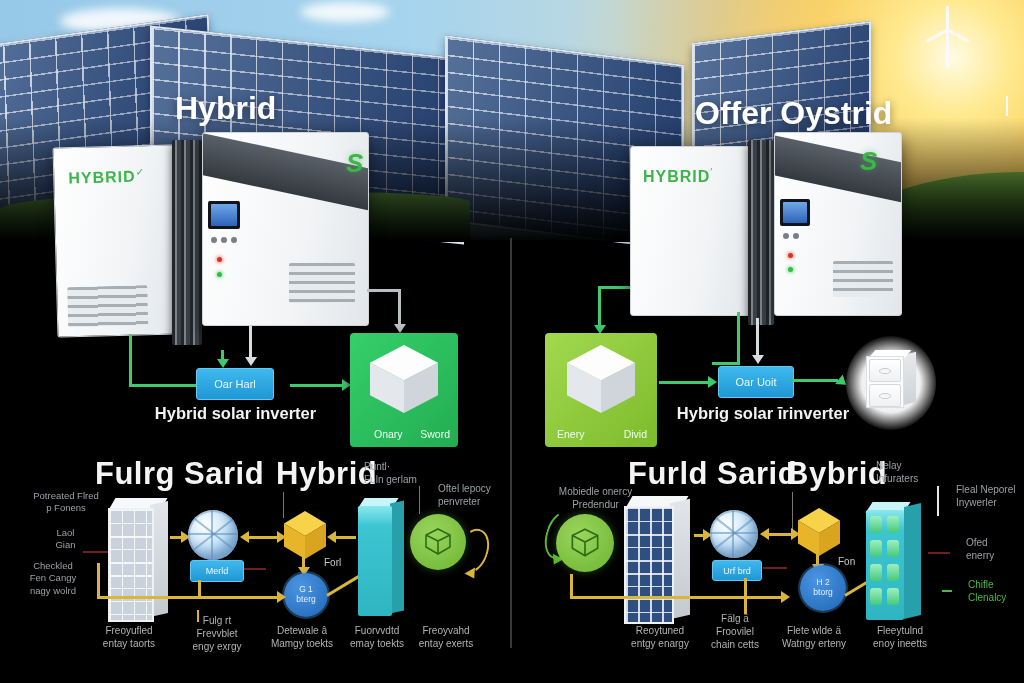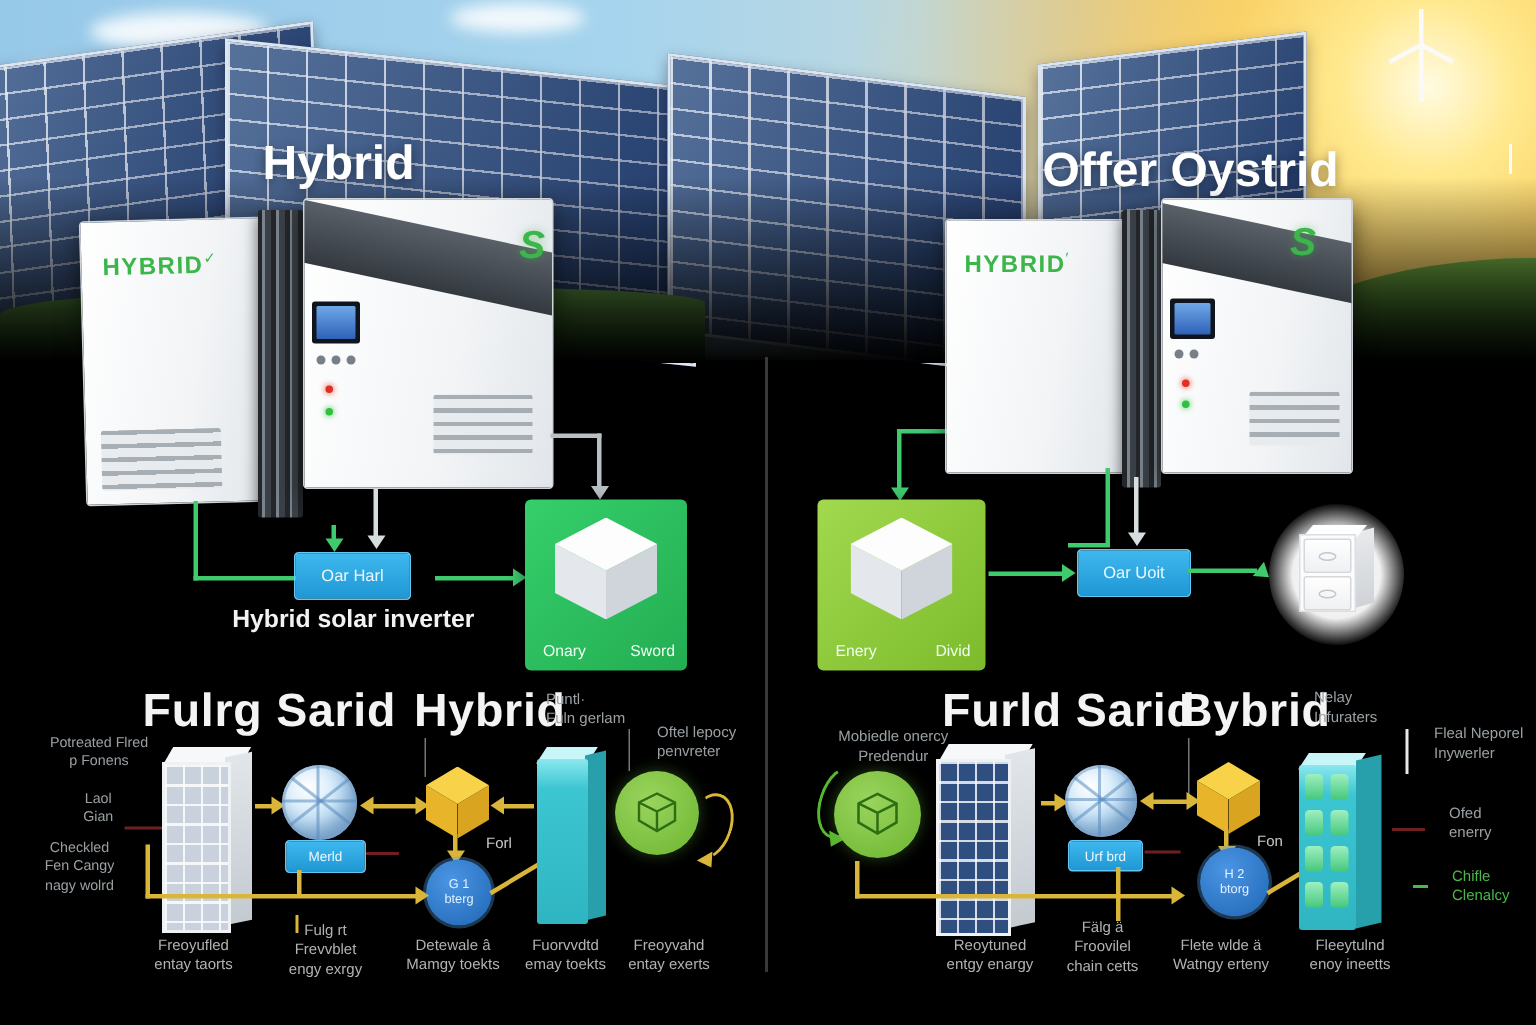--- a/index.html
+++ b/index.html
@@ -169,21 +169,21 @@
   <div class="abs bluebox" style="left:196px;top:368px;width:76px;height:30px;">
     <span>Oar Harl</span>
   </div>
 
   <div class="abs greenbox gb-l" style="left:350px;top:333px;width:108px;height:114px;">
     <div class="cube white" style="left:20px;top:12px;width:68px;height:68px;">
         <i class="fl"></i>
         <i class="fr"></i>
         <i class="ft"></i>
       </div>
-    <span class="gb-lab" style="left:12px;text-align:right;">Onary</span>
+    <span class="gb-lab" style="left:24px;text-align:right;">Onary</span>
     <span class="gb-lab" style="right:8px;">Sword</span>
   </div>
 
   <div class="abs caption ctr" style="left:128px;top:404px;width:215px;">Hybrid solar inverter</div>
 
   <div class="ln" style="--c:#3fca6e;left:598px;top:286px;width:64px;height:3px;"></div>
   <div class="ln" style="--c:#3fca6e;left:598px;top:288px;width:3px;height:38px;"></div>
   <div class="ah d" style="--c:#3fca6e;left:594px;top:325px;"></div>
 
   <div class="abs whitebox" style="left:630px;top:146px;width:120px;height:168px;">
@@ -222,20 +222,21 @@
   <div class="ln" style="--c:#3fca6e;left:659px;top:381px;width:50px;height:3px;"></div>
   <div class="ah r" style="--c:#3fca6e;left:708px;top:376px;"></div>
 
   <div class="abs bluebox" style="left:718px;top:366px;width:74px;height:30px;">
     <span>Oar Uoit</span>
   </div>
 
   <div class="ln" style="--c:#3fca6e;left:792px;top:379px;width:46px;height:3px;"></div>
   <div class="ah r" style="--c:#3fca6e;left:838px;top:376px;transform:rotate(38deg);"></div>
 
+  <div class="abs caption ctr" style="left:648px;top:404px;width:230px;">Hybrig solar īrinverter</div>
 
   <div class="abs glowdisc" style="left:846px;top:336px;width:90px;height:94px;">
     <div class="abs dr-side" style="left:54px;top:18px;width:16px;height:50px;"></div>
     <div class="abs dr-top" style="left:20px;top:14px;width:36px;height:8px;"></div>
     <div class="abs dr-front" style="left:20px;top:20px;width:36px;height:50px;">
       <div class="dr-box">
           <div class="dr-handle"></div>
         </div>
       <div class="dr-box">
           <div class="dr-handle"></div>

